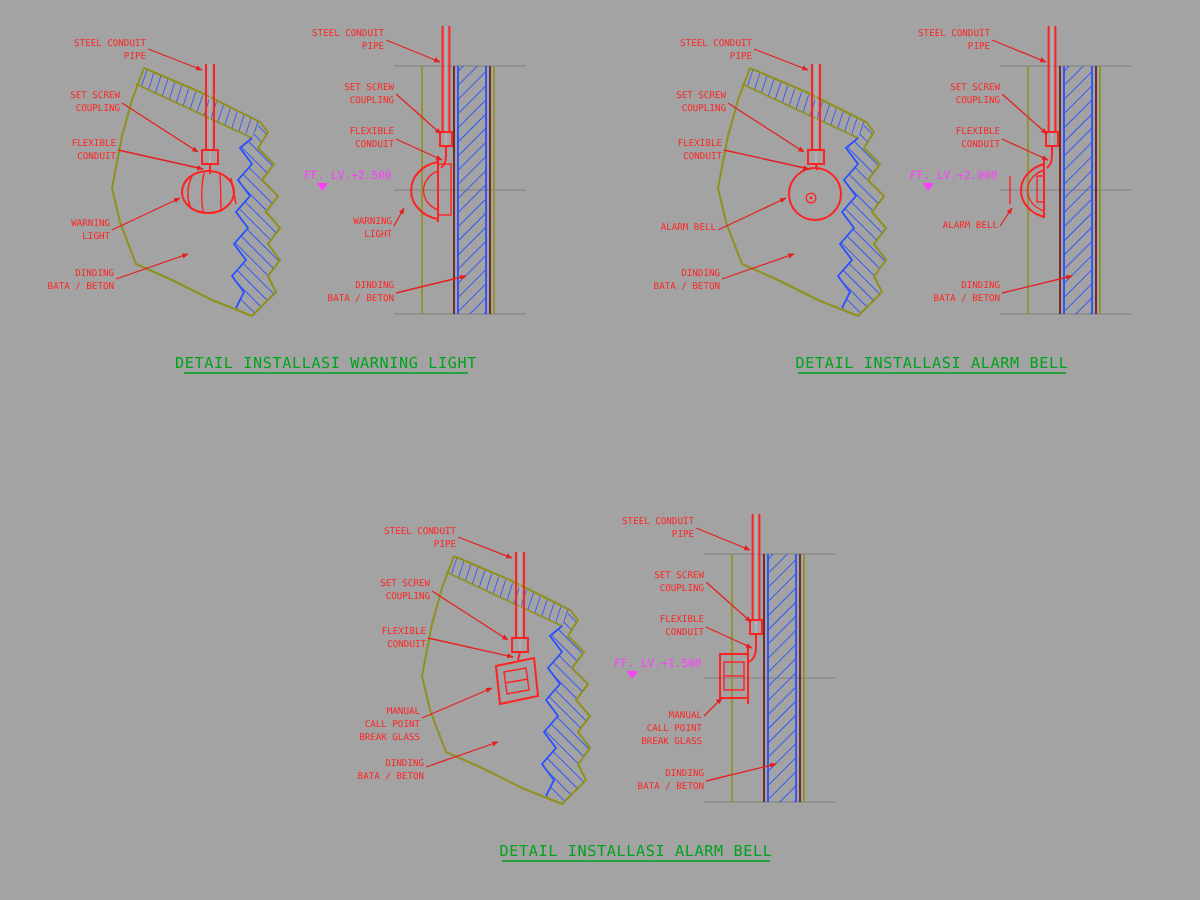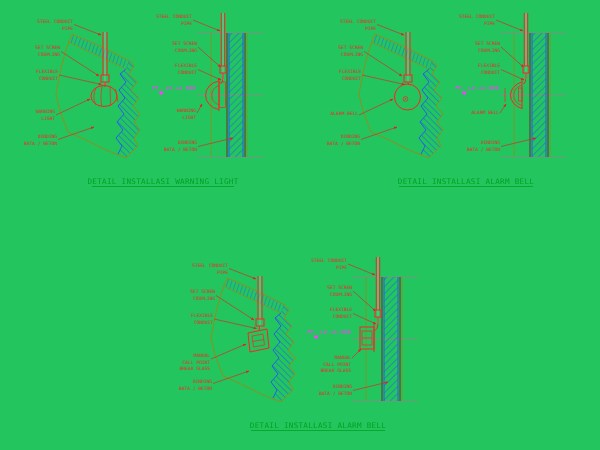--- a/index.html
+++ b/index.html
@@ -1,16 +1,16 @@
 <!DOCTYPE html>
 <html><head>
 <meta charset="utf-8">
 <style>
   html,body{margin:0;padding:0;background:#000;}
-  #canvas{width:600px;height:450px;background:#22c55e;position:relative;overflow:hidden;}
+  #canvas{width:600px;height:450px;background:#a3a3a3;position:relative;overflow:hidden;}
   svg{display:block;}
   .oln{stroke:#90901c;fill:none;stroke-width:1;}
   .olnthin{stroke:#90901c;fill:none;stroke-width:0.8;}
   .bln{stroke:#2850ff;fill:none;stroke-width:0.9;}
   .gln{stroke:#8b8b8b;fill:none;stroke-width:0.8;}
   .cgray{stroke:#b8b8b8;fill:none;stroke-width:0.7;}
   .brn{stroke:#6e2020;fill:none;stroke-width:0.9;}
   .red{stroke:#ff2222;fill:none;stroke-width:1;}
   .redthin{stroke:#ff2222;fill:none;stroke-width:0.7;}
   .leader{stroke:#e62020;stroke-width:0.65;fill:none;marker-end:url(#arr);}

